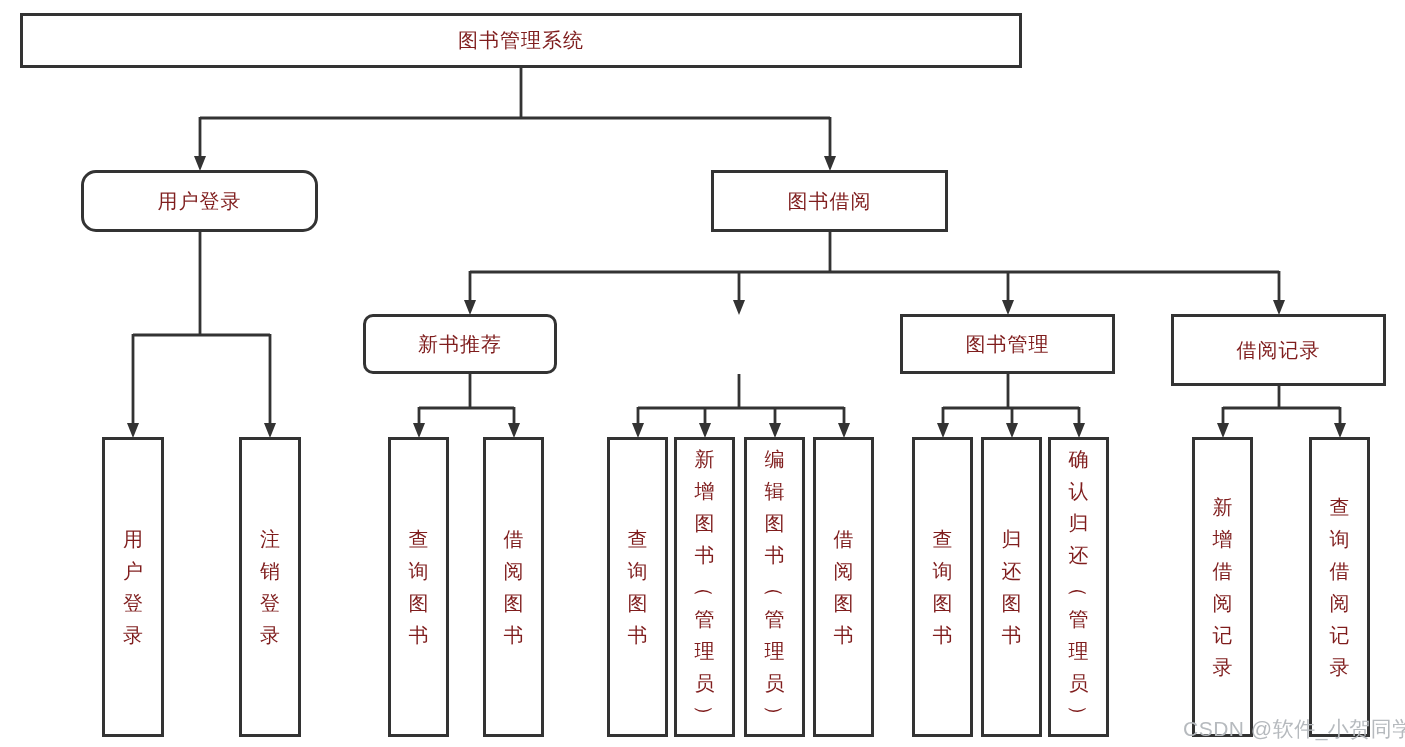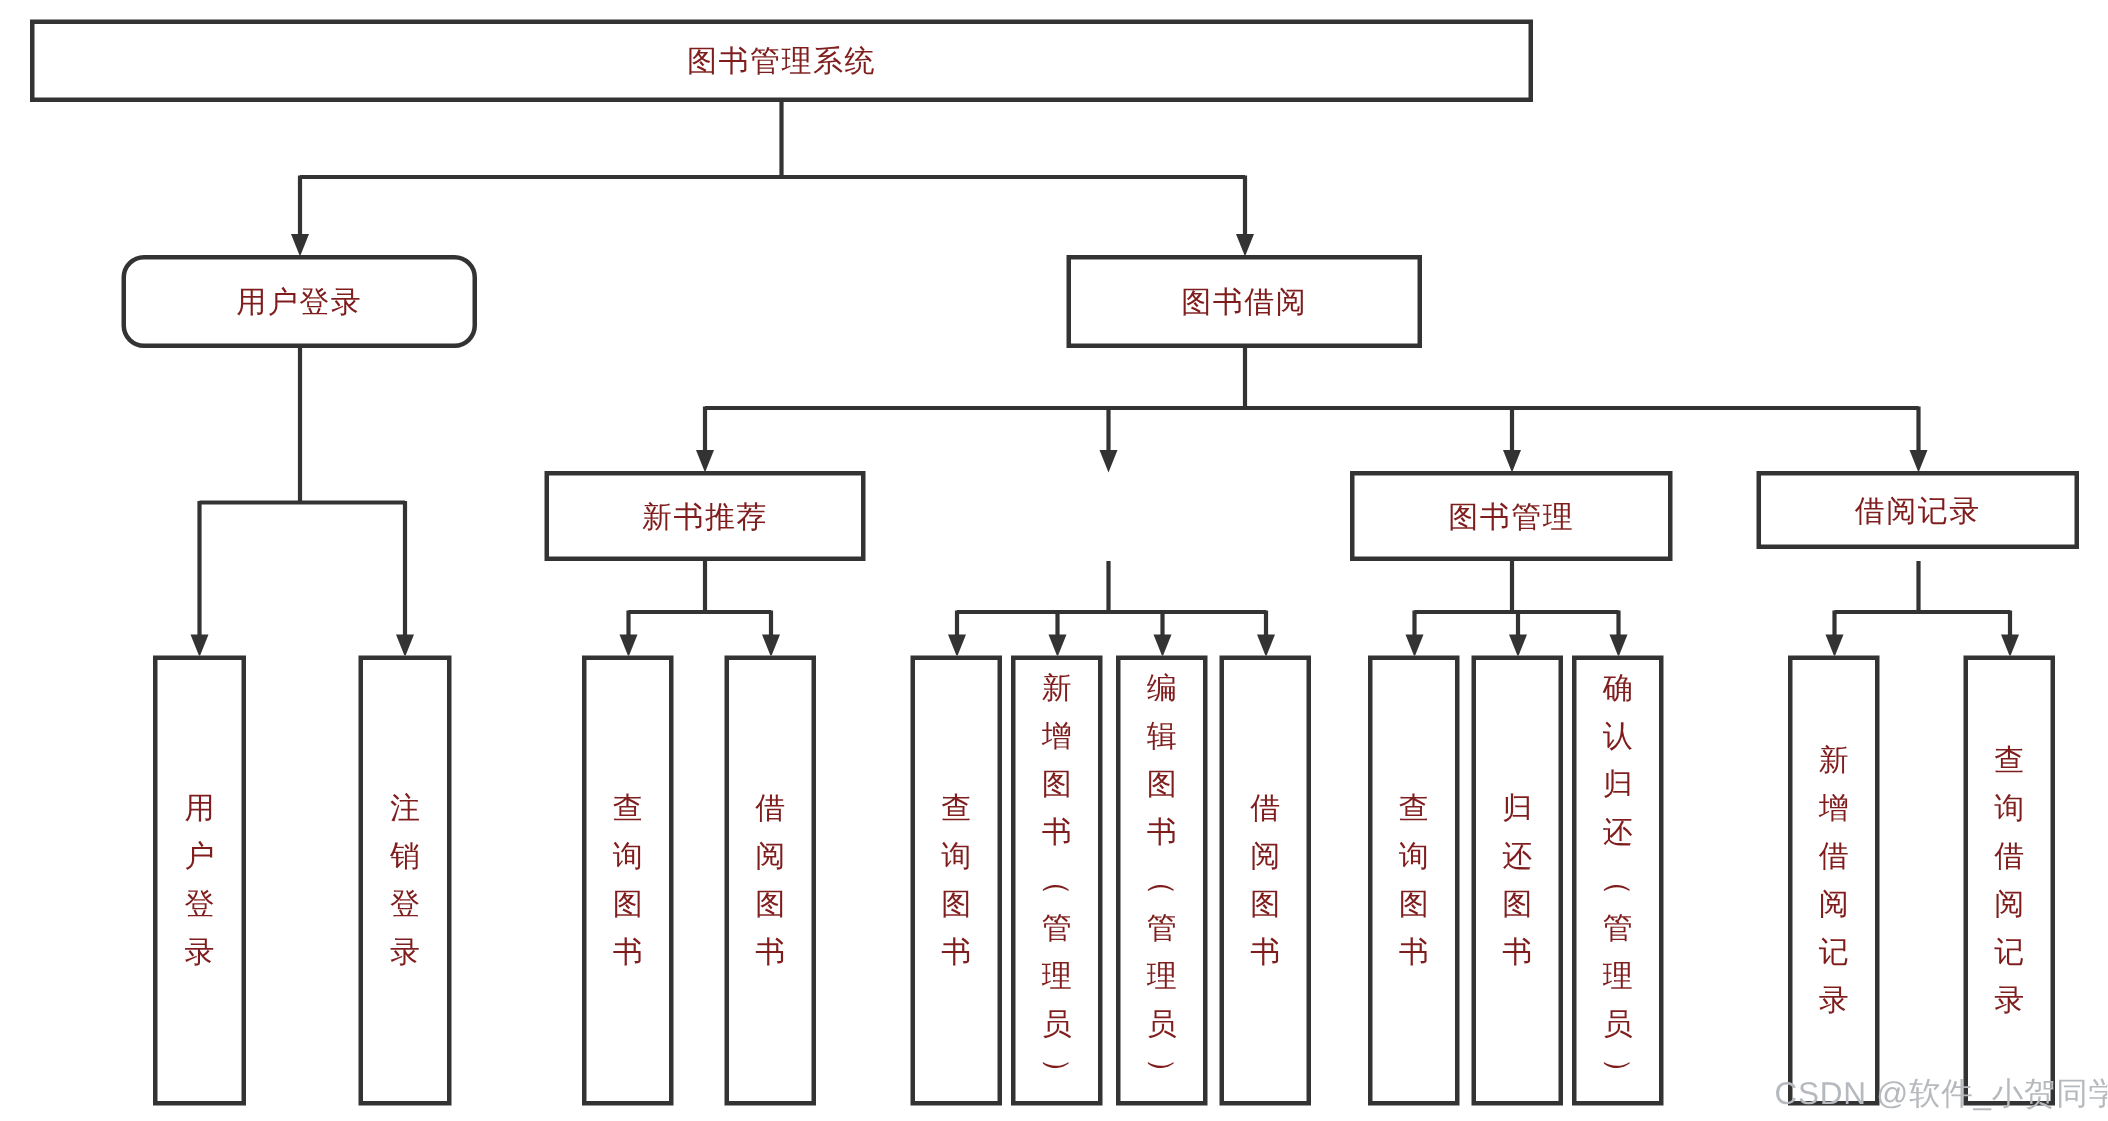--- a/index.html
+++ b/index.html
@@ -93,27 +93,27 @@
     <span>图书管理系统</span>
   </div>
 
   <div class="node hnode" style="left:81px;top:170px;width:237px;height:62px;border-radius:15px;">
     <span>用户登录</span>
   </div>
   <div class="node hnode" style="left:711px;top:170px;width:237px;height:62px;">
     <span>图书借阅</span>
   </div>
 
-  <div class="node hnode" style="left:363px;top:314px;width:214px;height:60px;">
+  <div class="node hnode" style="left:363px;top:314px;width:194px;height:60px;border-radius:10px;">
     <span>新书推荐</span>
   </div>
   <div class="node hnode" style="left:900px;top:314px;width:215px;height:60px;">
     <span>图书管理</span>
   </div>
-  <div class="node hnode" style="left:1171px;top:314px;width:215px;height:52px;">
+  <div class="node hnode" style="left:1171px;top:314px;width:215px;height:72px;">
     <span>借阅记录</span>
   </div>
 
   <div class="node vnode" style="left:102px;top:437px;width:62px;height:300px;">
     <div class="vlabel">
         <span class="vchar">用</span>
         <span class="vchar">户</span>
         <span class="vchar">登</span>
         <span class="vchar">录</span>
       </div>

